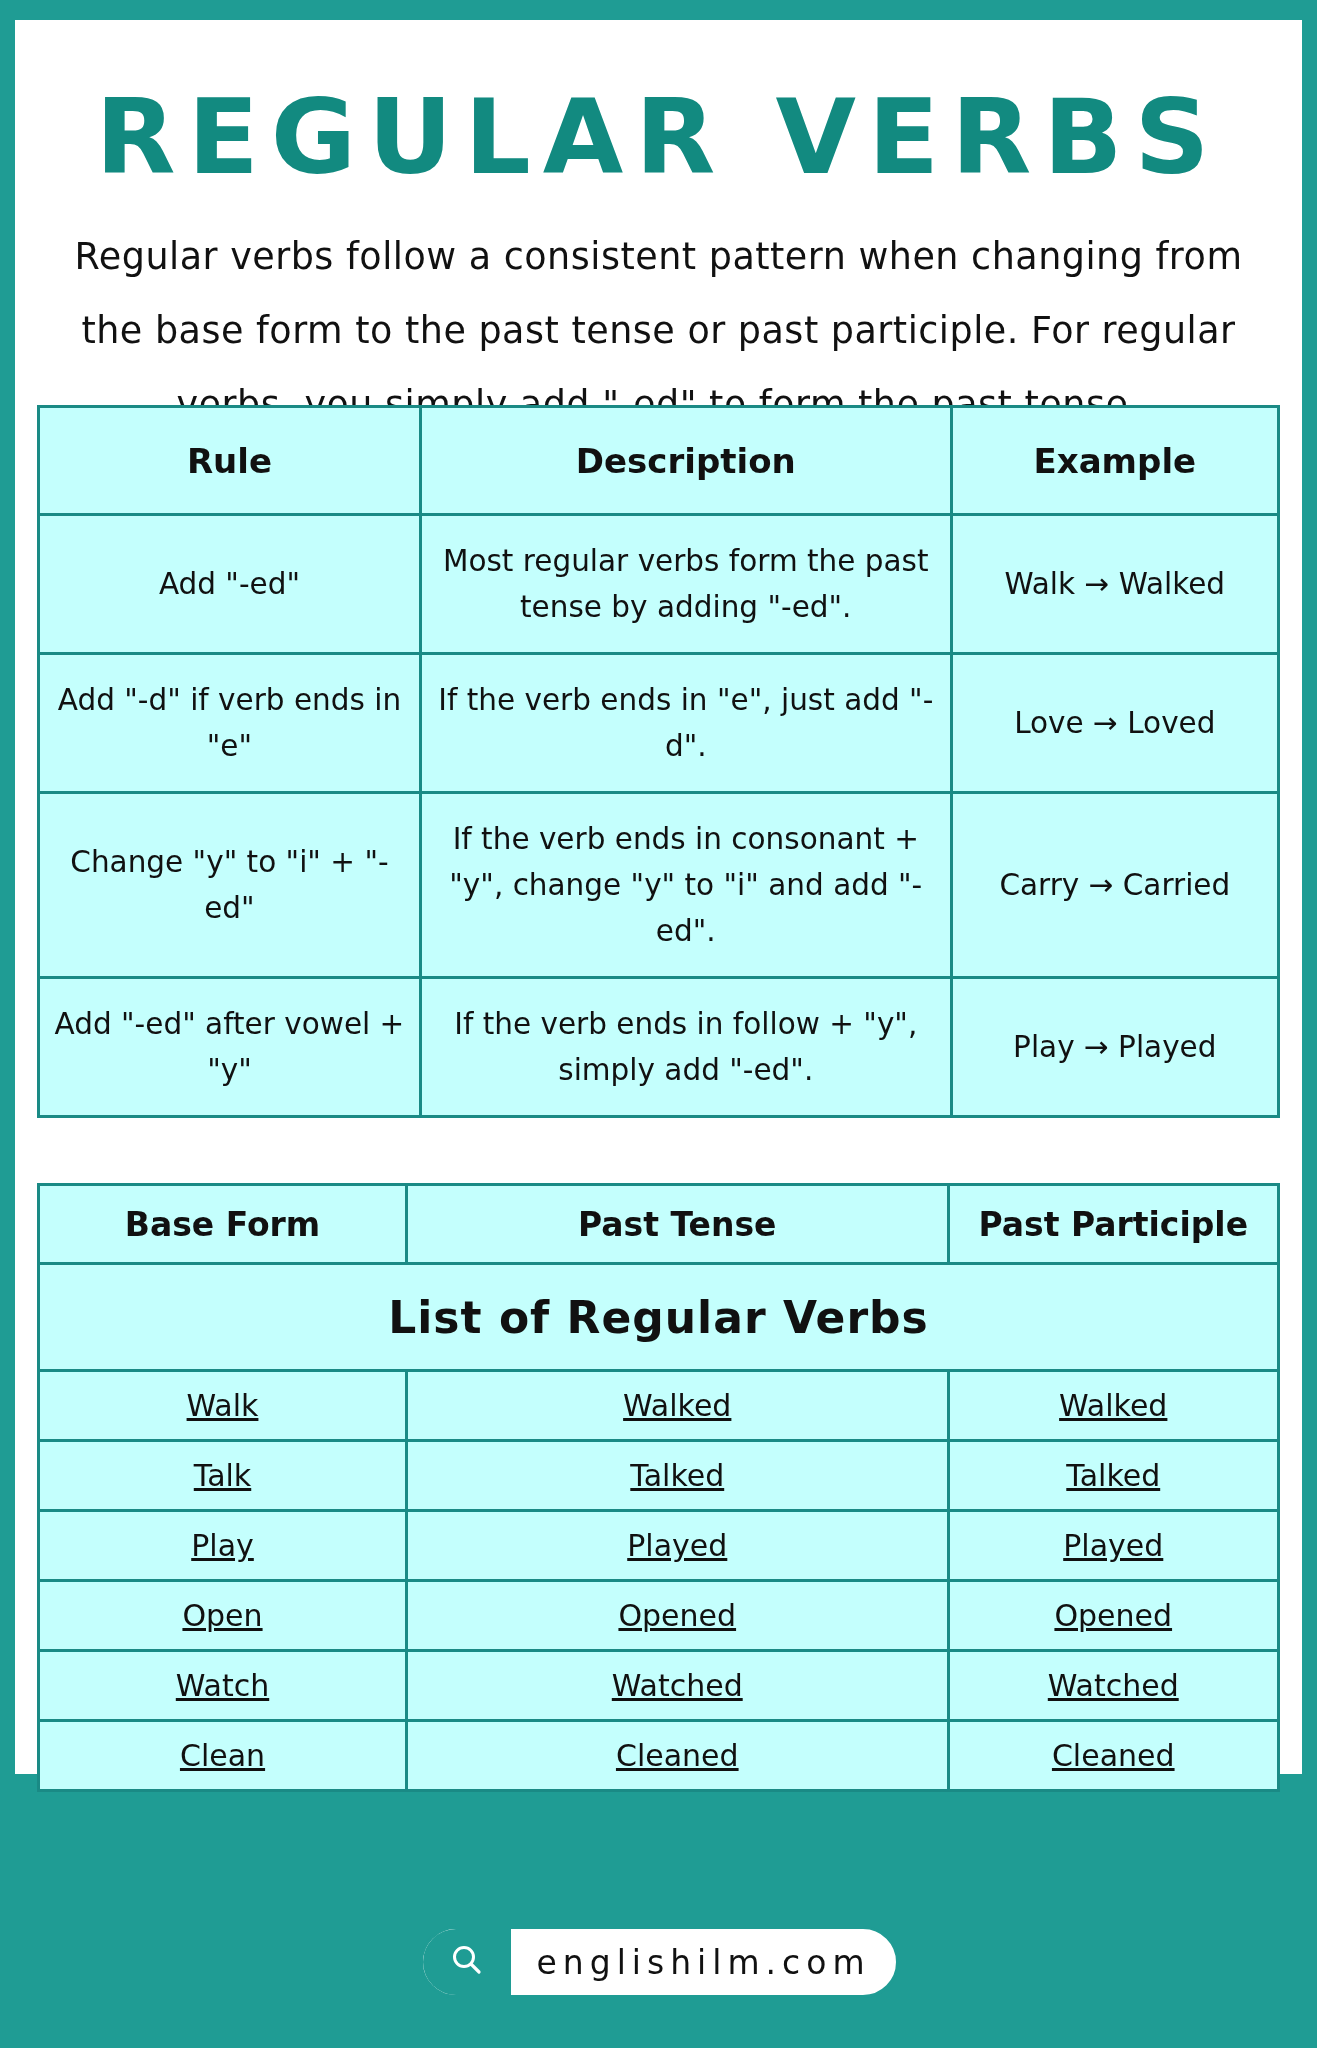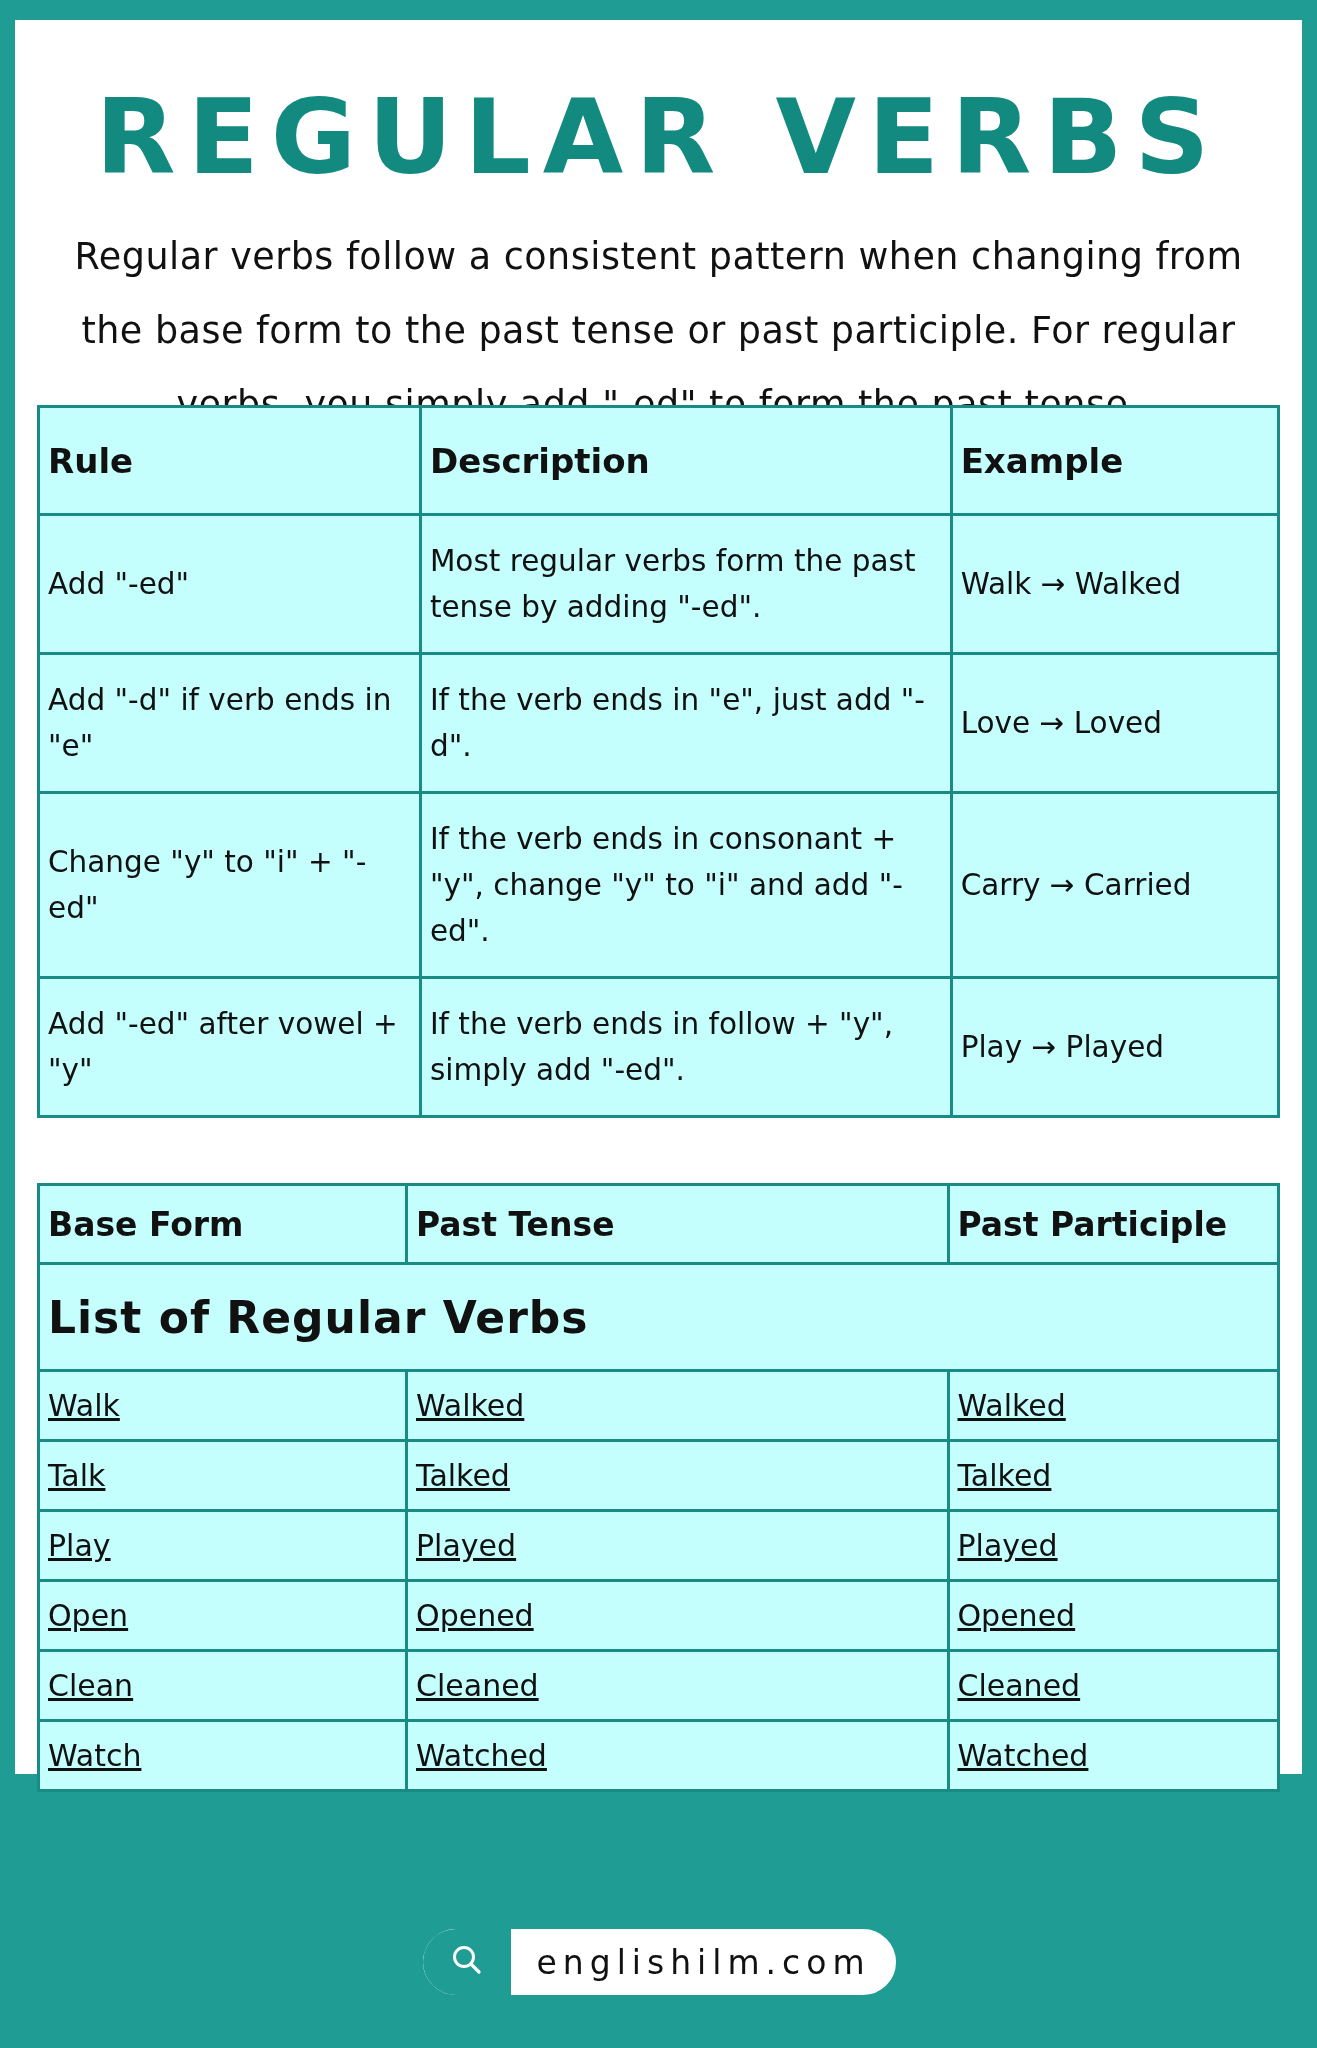--- a/index.html
+++ b/index.html
@@ -39,21 +39,21 @@
   }
   table {
     position: absolute;
     border-collapse: collapse;
     background: #c4fffd;
     font-family: "DejaVu Sans", sans-serif;
     color: #111;
   }
   td, th {
     border: 3px solid #1a8a85;
-    text-align: left;
+    text-align: center;
     vertical-align: middle;
     padding: 0 8px;
   }
   .rules { left: 22px; top: 385px; width: 1243px; }
   .rules th { font-size: 34px; font-weight: bold; height: 105px; }
   .rules td { font-size: 29.5px; line-height: 46px; }
   .rules col.c1 { width: 383px; }
   .rules col.c2 { width: 532px; }
   .rules col.c3 { width: 328px; }
   .rules tr.r1 td { height: 136px; }
@@ -169,28 +169,28 @@
       <td>Play</td>
       <td>Played</td>
       <td>Played</td>
     </tr>
     <tr>
       <td>Open</td>
       <td>Opened</td>
       <td>Opened</td>
     </tr>
     <tr>
+      <td>Watch</td>
+      <td>Watched</td>
+      <td>Watched</td>
+    </tr>
+    <tr>
       <td>Clean</td>
       <td>Cleaned</td>
       <td>Cleaned</td>
-    </tr>
-    <tr>
-      <td>Watch</td>
-      <td>Watched</td>
-      <td>Watched</td>
     </tr>
   </tbody>
     </table>
 
   <div class="search-pill">
     <div class="search-btn">
       <span>
         <svg width="34" height="34" viewBox="0 0 34 34">
           <circle cx="14" cy="14" r="9.5" fill="none" stroke="#ffffff" stroke-width="3"></circle>
           <line x1="21" y1="21" x2="29" y2="29" stroke="#ffffff" stroke-width="3.2" stroke-linecap="round"></line>

